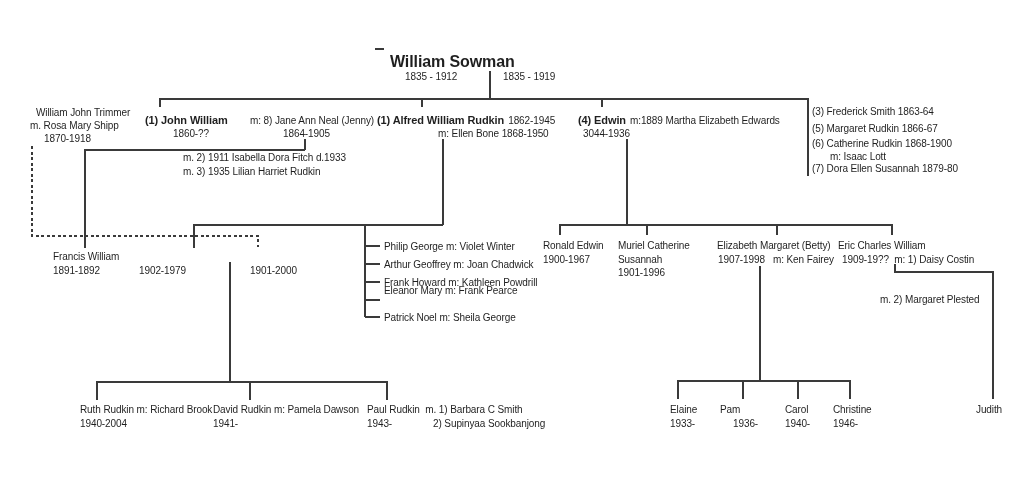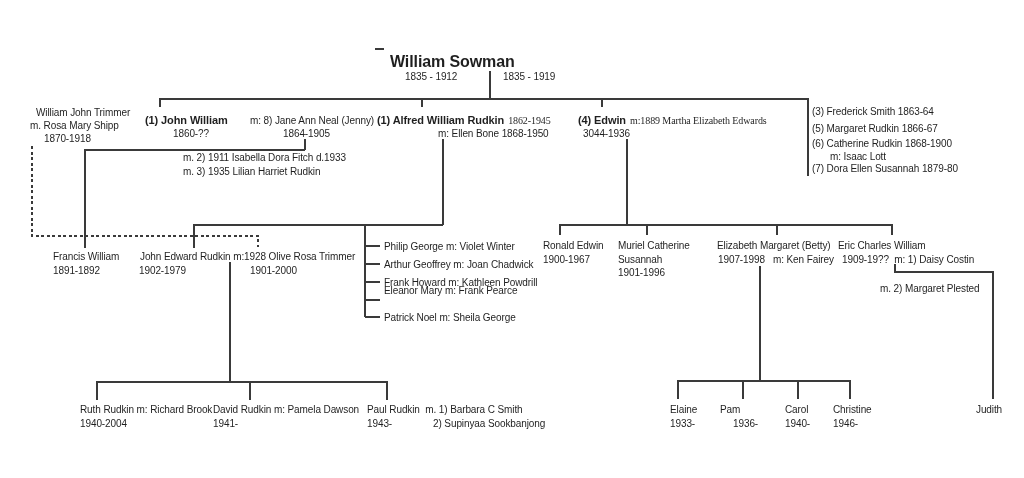--- a/index.html
+++ b/index.html
@@ -17,21 +17,21 @@
     font:10px/12px "Liberation Sans", sans-serif;
     color:#1f1f1f;
     white-space:pre;
     letter-spacing:-0.1px;
   }
   .b{font-weight:bold;font-size:11px;}
   .title-row{display:flex;align-items:baseline;}
   .title-row .b{font-size:16px;}
   .title-row .reg{margin-left:5px;font-size:10.5px;}
   .name-row{display:flex;align-items:baseline;}
-  .name-row .reg{margin-left:4px;font-family:Liberation Serif, serif;}
+  .name-row .reg{margin-left:4px;}
 </style>
 </head>
 <body>
 
 <div class="stage">
 
   <svg class="lines" viewBox="0 0 1024 478" fill="none" stroke="#3a3a3a" stroke-width="1.2" shape-rendering="crispEdges">
 
     <path d="M375 49 H384"></path>
 
@@ -104,21 +104,20 @@
 
   <div class="t" style="left:812px;top:106px">(3) Frederick Smith 1863-64</div>
   <div class="t" style="left:812px;top:123px">(5) Margaret Rudkin 1866-67</div>
   <div class="t" style="left:812px;top:138px">(6) Catherine Rudkin 1868-1900</div>
   <div class="t" style="left:830px;top:151px">m: Isaac Lott</div>
   <div class="t" style="left:812px;top:163px">(7) Dora Ellen Susannah 1879-80</div>
 
   <div class="t" style="left:53px;top:251px">Francis William</div>
   <div class="t" style="left:53px;top:265px">1891-1892</div>
 
-  <div class="t" style="left:140px;top:251px">John Edward Rudkin m:1928 Olive Rosa Trimmer</div>
   <div class="t" style="left:139px;top:265px">1902-1979</div>
   <div class="t" style="left:250px;top:265px">1901-2000</div>
 
   <div class="t" style="left:384px;top:241px">Philip George m: Violet Winter</div>
   <div class="t" style="left:384px;top:259px">Arthur Geoffrey m: Joan Chadwick</div>
   <div class="t" style="left:384px;top:277px">Frank Howard m: Kathleen Powdrill</div>
   <div class="t" style="left:384px;top:285px">Eleanor Mary m: Frank Pearce</div>
   <div class="t" style="left:384px;top:312px">Patrick Noel m: Sheila George</div>
 
   <div class="t" style="left:543px;top:240px">Ronald Edwin</div>
@@ -126,21 +125,21 @@
 
   <div class="t" style="left:618px;top:240px">Muriel Catherine</div>
   <div class="t" style="left:618px;top:254px">Susannah</div>
   <div class="t" style="left:618px;top:267px">1901-1996</div>
 
   <div class="t" style="left:717px;top:240px">Elizabeth Margaret (Betty)</div>
   <div class="t" style="left:718px;top:254px">1907-1998   m: Ken Fairey</div>
 
   <div class="t" style="left:838px;top:240px">Eric Charles William</div>
   <div class="t" style="left:842px;top:254px">1909-19??  m: 1) Daisy Costin</div>
-  <div class="t" style="left:880px;top:283px">m. 2) Margaret Plested</div>
+  <div class="t" style="left:880px;top:294px">m. 2) Margaret Plested</div>
 
   <div class="t" style="left:80px;top:404px">Ruth Rudkin m: Richard Brook</div>
   <div class="t" style="left:80px;top:418px">1940-2004</div>
 
   <div class="t" style="left:213px;top:404px">David Rudkin m: Pamela Dawson</div>
   <div class="t" style="left:213px;top:418px">1941-</div>
 
   <div class="t" style="left:367px;top:404px">Paul Rudkin  m. 1) Barbara C Smith</div>
   <div class="t" style="left:367px;top:418px">1943-</div>
   <div class="t" style="left:433px;top:418px">2) Supinyaa Sookbanjong</div>

